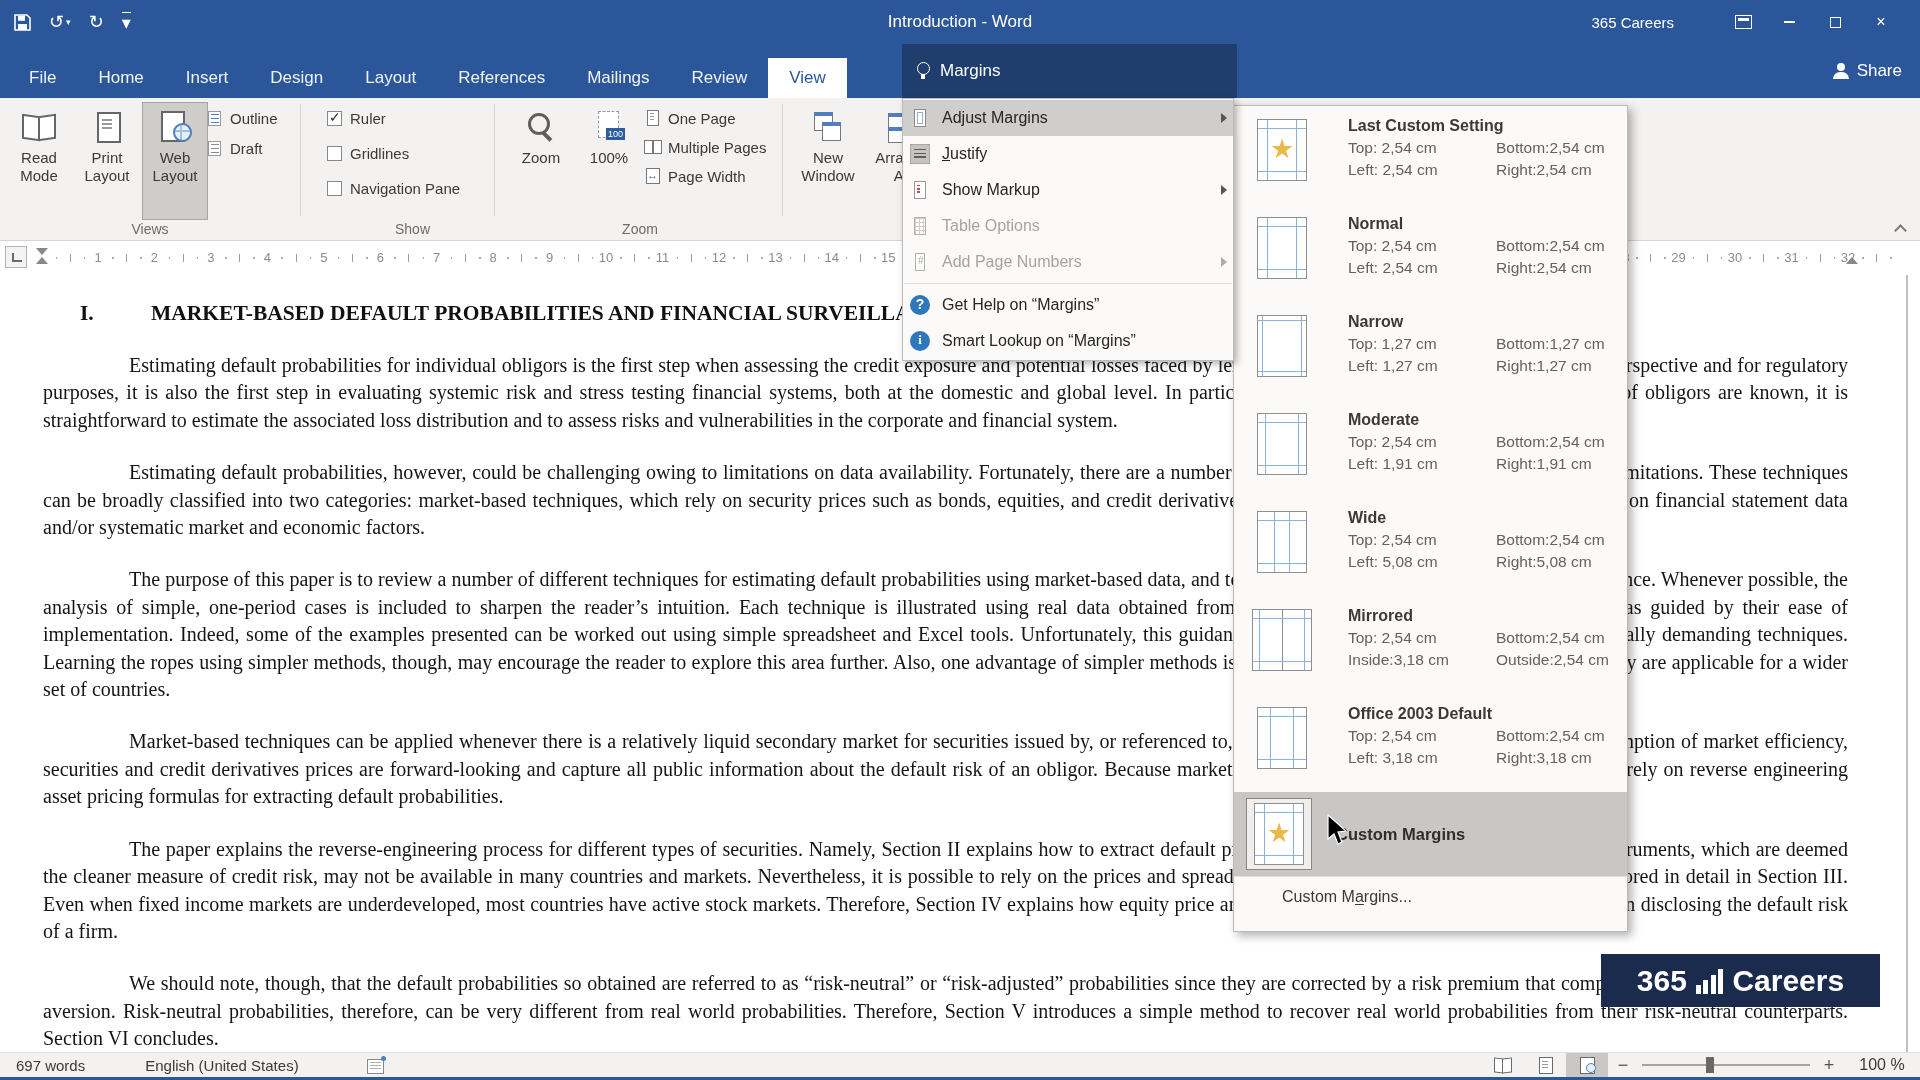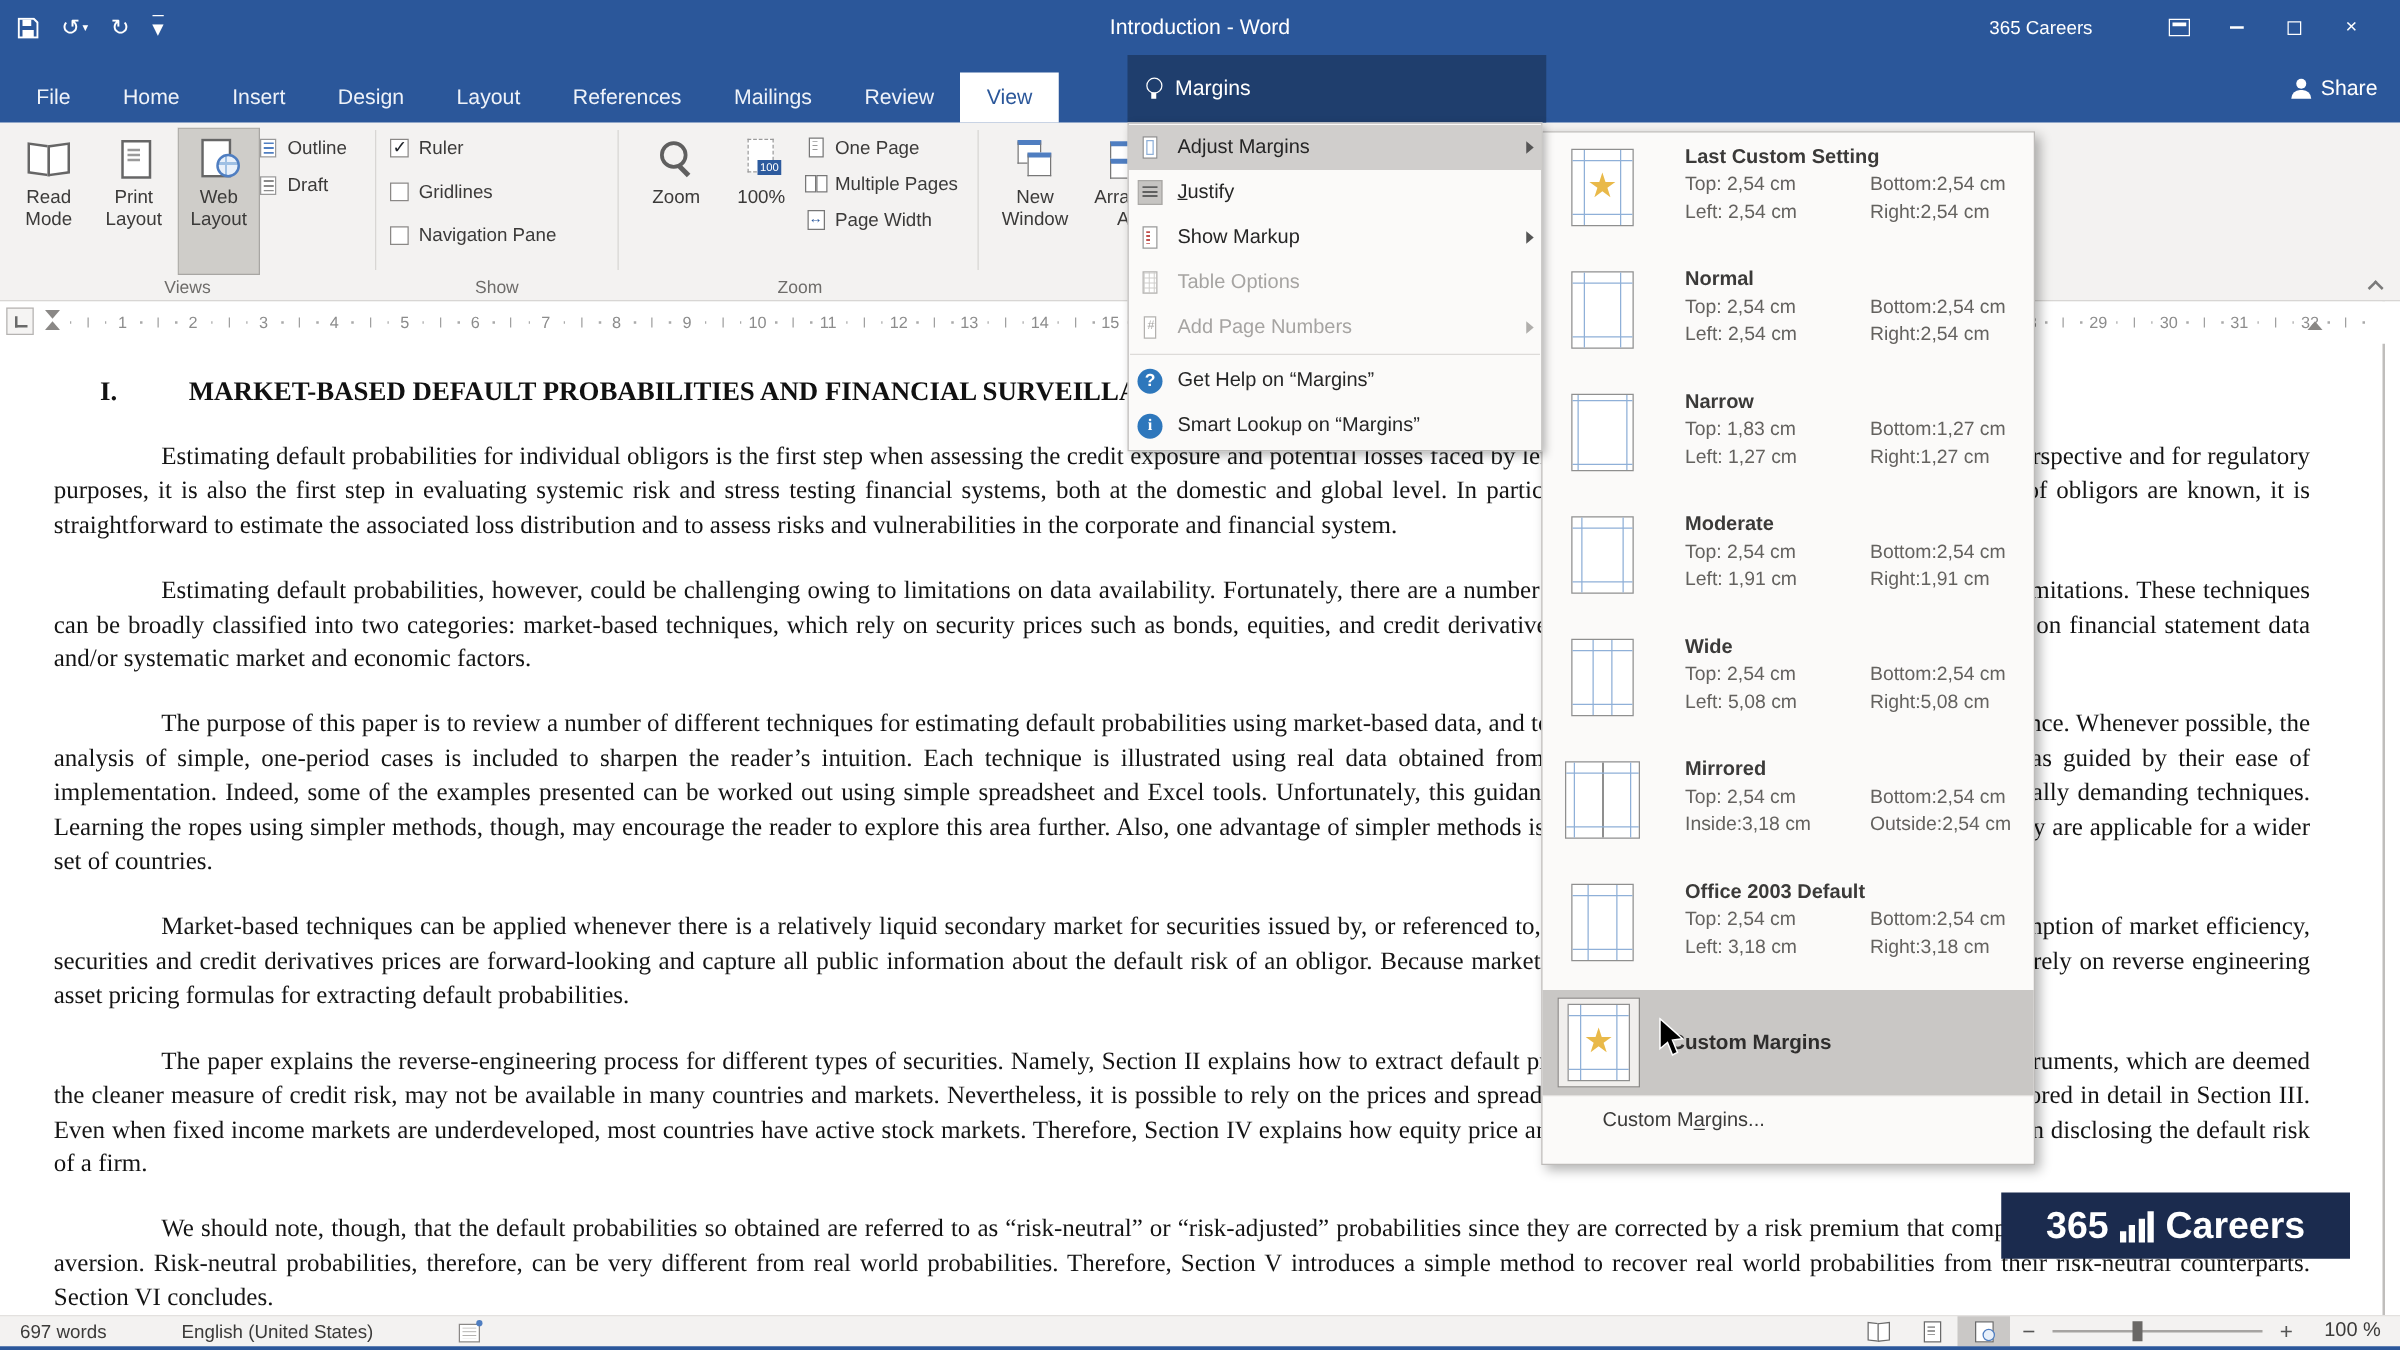--- a/index.html
+++ b/index.html
@@ -293,21 +293,21 @@
 
         <div class="smallbtn">
           <span class="ic-s v-draft"></span>
           <span>Draft</span>
         </div>
       </div>
     <div class="glabel">Views</div>
   </div>
   <div class="rsep" style="left:300px;"></div>
 
-  <div class="rgroup" style="left:301px;width:193px;">
+  <div class="rgroup" style="left:316px;width:193px;">
     <div class="smallcol" style="left:11px;gap:18px;">
 
         <div class="cbrow">
           <span class="cb checked"></span>
           <span>Ruler</span>
         </div>
 
         <div class="cbrow">
           <span class="cb"></span>
           <span>Gridlines</span>
@@ -619,21 +619,21 @@
         </div>
       </div>
 
       <div class="preset">
         <div class="pgwrap">
           <span class="pg v-narrow"></span>
         </div>
         <div class="ptext">
           <div class="pname">Narrow</div>
           <div class="pgrid">
-            <span>Top:  1,83 cm</span>
+            <span>Top:  1,27 cm</span>
             <span>Bottom:1,27 cm</span>
             <span>Left:  1,27 cm</span>
             <span>Right:1,27 cm</span>
           </div>
         </div>
       </div>
 
       <div class="preset">
         <div class="pgwrap">
           <span class="pg v-moderate"></span>

